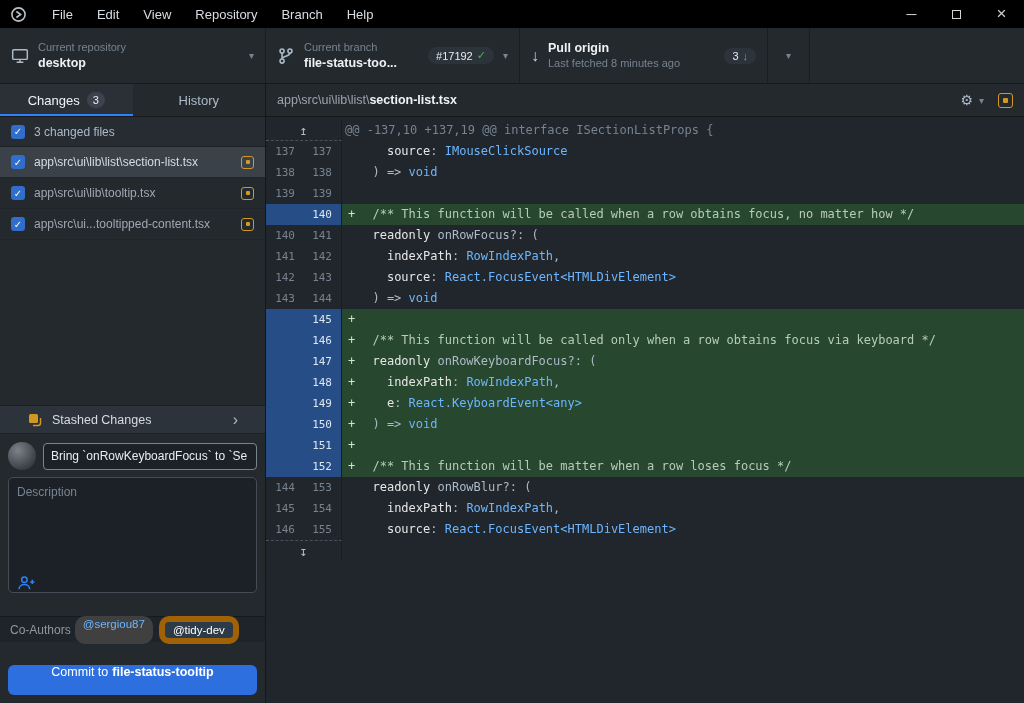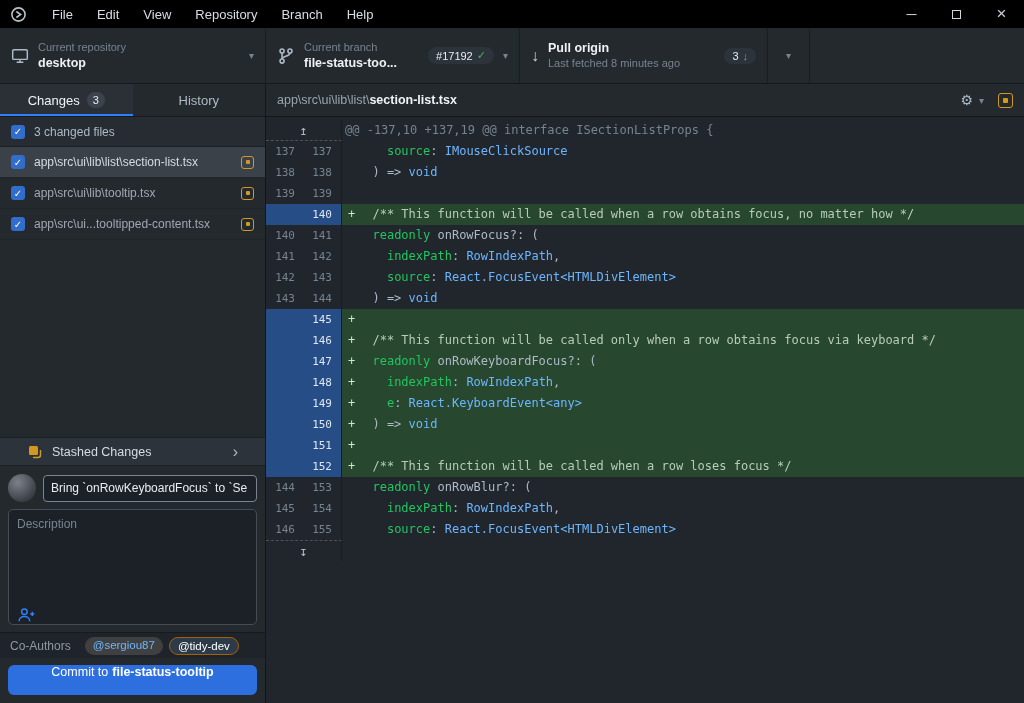--- a/index.html
+++ b/index.html
@@ -64,24 +64,24 @@
   .avatar{width:28px;height:28px;border-radius:50%;flex:none;
     background:radial-gradient(circle at 35% 30%,#7d828a,#3a3f46 72%)}
   .summary-input{flex:1;height:27px;background:#1c2127;border:1px solid #7a8490;border-radius:4px;
     color:#e6edf3;font-size:12px;padding:0 7px;font-family:inherit;outline:none;min-width:0}
   .desc-box{height:116px;background:#1c2127;border:1px solid #444c56;border-radius:5px;
     display:flex;flex-direction:column;padding:7px 8px 1px}
   .desc-box textarea{flex:1;background:transparent;border:none;resize:none;color:#e6edf3;
     font-size:12px;font-family:inherit;outline:none}
   .desc-box textarea::placeholder{color:#768390}
   .desc-foot{height:18px;display:flex;align-items:flex-end}
-  .coauthors{height:26px;display:flex;align-items:center;gap:14px;font-size:12px;color:#8f98a2;
-    background:#1e242a;margin:0 -8px;padding:0 10px;border-top:1px solid #141a20}
+  .coauthors{height:26px;display:flex;align-items:center;gap:4px;font-size:12px;color:#8f98a2;
+    background:#1e242a;margin:16px -8px;padding:0 10px;border-top:1px solid #141a20}
   .pill-author{background:#404040;color:#6cb6ff;border-radius:10px;padding:2px 8px;font-size:11.5px}
-  .pill-author.alt{background:#2d3a47;color:#fff;border:1px solid #a16207}
+  .pill-author.alt{background:#2d3a47;color:#fff;border:6px solid #a16207}
   .commit-btn{height:30px;background:#2e6fe0;border:none;border-radius:6px;color:#fff;font-size:12.5px;
     display:flex;align-items:flex-start;justify-content:center;gap:4px;font-family:inherit}
   .commit-btn b{font-weight:700}
 
   
   .diff-header{height:33px;background:#24292e;border-bottom:1px solid #141719;display:flex;
     align-items:center;padding:0 11px;font-size:12.5px;flex:none}
   .path-dir{color:#9aa4af}
   .path-name{color:#f0f3f6;font-weight:700}
   .dh-right{margin-left:auto;display:flex;align-items:center;gap:6px}
@@ -91,21 +91,21 @@
   .diff-body{flex:1;padding-top:3px;font-family:"DejaVu Sans Mono","Liberation Mono",monospace;
     font-size:12px;overflow:hidden}
   .drow{display:flex;height:21px;line-height:21px}
   .num{width:38px;flex:none;text-align:right;padding-right:9px;color:#768390;font-size:11px}
   .num.new{border-right:1px solid #191d22}
   .drow.add .num{background:#274d87;color:#dce6f0}
   .code{flex:1;white-space:pre;color:#adbac7;padding-left:3px;overflow:hidden}
   .drow.add .code{background:#27472e}
   .marker{display:inline-block;width:13px;text-align:center;color:#cfe6cf}
   .seg-pl{color:#adbac7}
-  .seg-prop,.seg-kw{color:#22c55e}
+  .seg-prop,.seg-kw{color:#e5e5e5}
   .seg-typ{color:#6cb6ff}
   .seg-cm{color:#b7ccb7}
   .drow.hunk .code{color:#768390}
   .gut{width:76px;flex:none;display:flex;align-items:center;justify-content:center;color:#adbac7;
     border-right:1px solid #191d22;font-size:13px}
   .drow.hunk .gut{border-bottom:1px dashed #49525c}
   .drow.exp .gut{border-top:1px dashed #49525c}
 </style>
 </head>
 <body>
@@ -341,21 +341,21 @@
           <div class="code"><span class="marker">+</span><span class="seg-pl">  ) =&gt; </span><span class="seg-typ">void</span></div>
         </div>
         <div class="drow add">
           <div class="num old"></div>
           <div class="num new">151</div>
           <div class="code"><span class="marker">+</span></div>
         </div>
         <div class="drow add">
           <div class="num old"></div>
           <div class="num new">152</div>
-          <div class="code"><span class="marker">+</span><span class="seg-cm">  /** This function will be called when a row loses focus */</span></div>
+          <div class="code"><span class="marker">+</span><span class="seg-cm">  /** This function will be matter when a row loses focus */</span></div>
         </div>
         <div class="drow ctx">
           <div class="num old">144</div>
           <div class="num new">153</div>
           <div class="code"><span class="marker"></span><span class="seg-pl">  </span><span class="seg-kw">readonly</span><span class="seg-pl"> onRowBlur?: (</span></div>
         </div>
         <div class="drow ctx">
           <div class="num old">145</div>
           <div class="num new">154</div>
           <div class="code"><span class="marker"></span><span class="seg-pl">    </span><span class="seg-prop">indexPath</span><span class="seg-pl">: </span><span class="seg-typ">RowIndexPath</span><span class="seg-pl">,</span></div>

